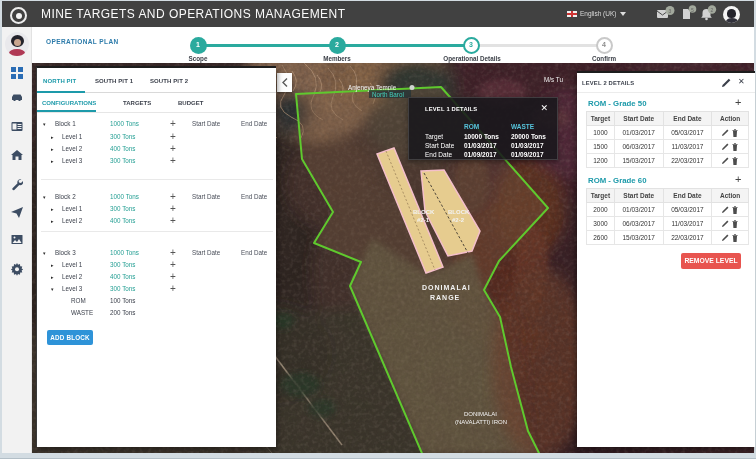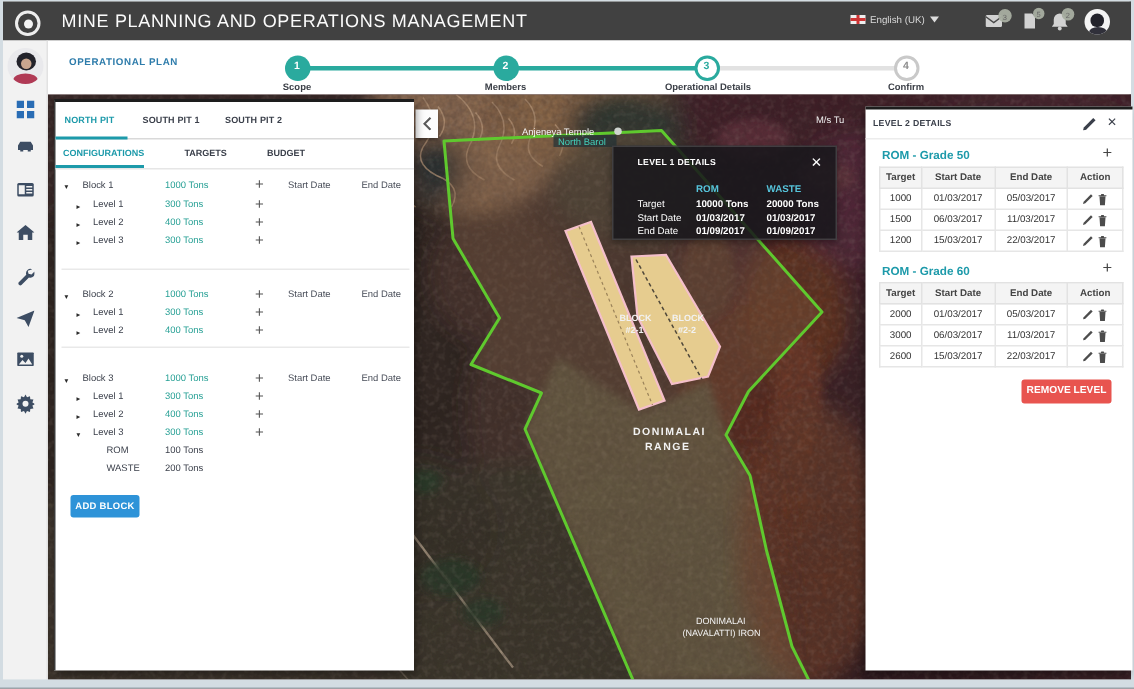--- a/index.html
+++ b/index.html
@@ -76,21 +76,21 @@
 .frame-bottom { position:absolute; left:0; top:453px; width:756px; height:6px; background:#d3dce2; border-bottom:1px solid #b3bfc7; }
 </style>
 </head>
 <body>
 <div class="app">
 
   <div class="topbar">
     <div class="logo">
         <i></i>
       </div>
-    <div class="title">MINE PLANNING AND OPERATIONS MANAGEMENT</div>
+    <div class="title">MINE TARGETS AND OPERATIONS MANAGEMENT</div>
     <div class="lang"><span class="flag"></span>English (UK)<span class="caret"></span></div>
     <svg class="ticon" style="left:655px;top:5px" width="19" height="14" viewBox="0 0 19 14">
       <rect x="0" y="4" width="11" height="8" rx="1" fill="#d2d2d2"></rect>
       <path d="M0 5 L5.5 9 L11 5" stroke="#4a4a4a" stroke-width="1" fill="none"></path>
       <circle cx="13" cy="4.5" r="4.5" fill="#a8aea1" opacity="0.95"></circle>
       <text x="11.5" y="7" font-size="5" fill="#666">3</text>
     </svg>
     <svg class="ticon" style="left:680px;top:4px" width="15" height="15" viewBox="0 0 15 15">
       <path d="M1 4 h5 l2 2 v8 h-7 z" fill="#d2d2d2"></path>
       <circle cx="10.5" cy="4" r="3.8" fill="#a8aea1" opacity="0.95"></circle>

